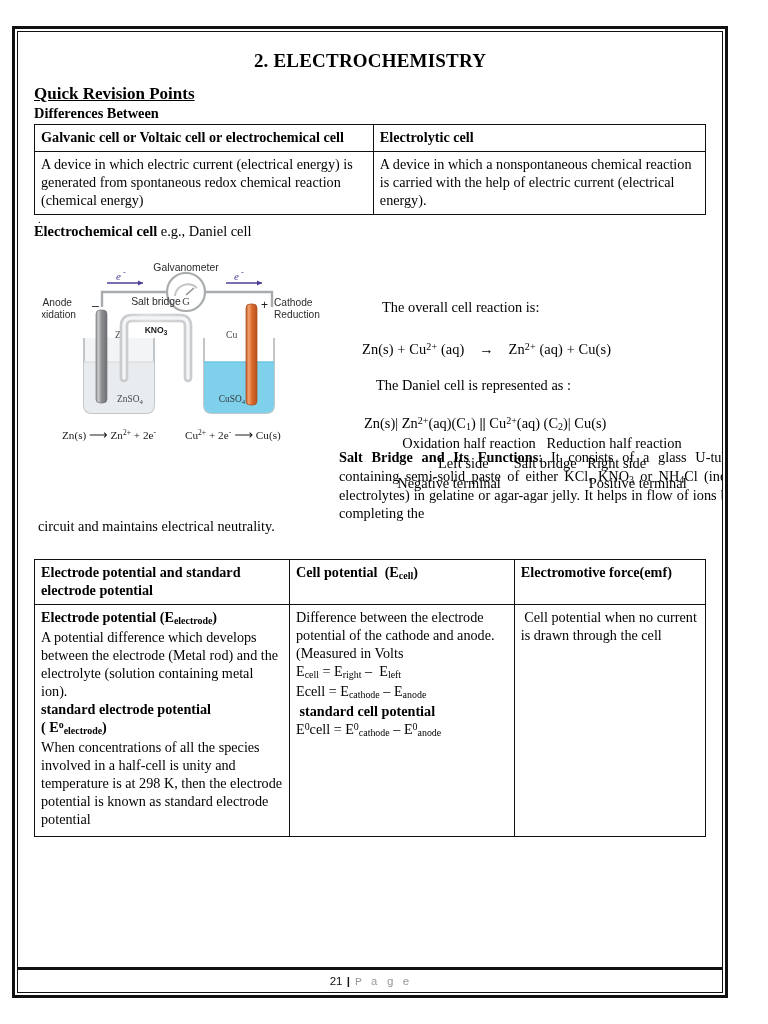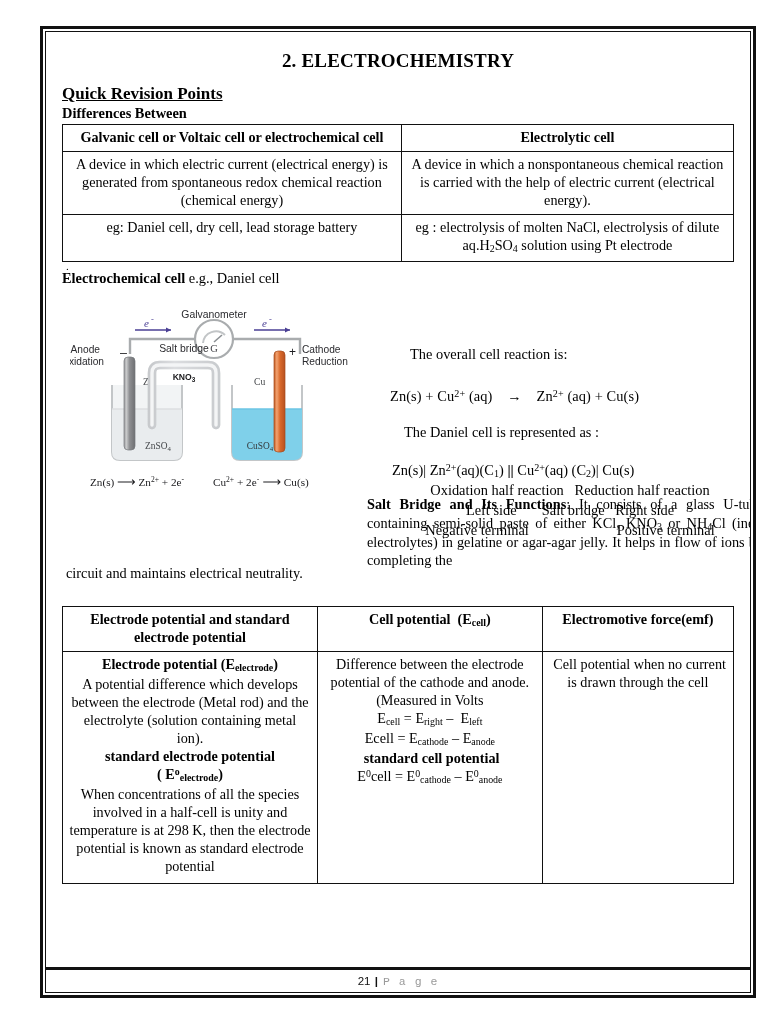--- a/index.html
+++ b/index.html
@@ -9,21 +9,21 @@
     width: 768px; height: 1024px;
     background: #ffffff;
     font-family: "Liberation Serif", "DejaVu Serif", serif;
     color: #000000;
     overflow: hidden;
   }
 
   
   .page {
     position: absolute;
-    left: 40px; top: 26px;
+    left: 12px; top: 26px;
     width: 716px; height: 972px;
     border: 3px solid #111;
     padding: 2px;
   }
   .page-inner {
     position: relative;
     width: 100%; height: 100%;
     border: 1px solid #111;
     padding: 10px 16px 0 16px;
     overflow: hidden;
@@ -54,21 +54,20 @@
     font-weight: bold;
     margin: 0 0 2px 0;
   }
   .dot-line { font-size: 11px; line-height: 8px; margin: 0; padding-left: 4px; }
 
   
   table.nb {
     width: 100%;
     border-collapse: collapse;
     table-layout: fixed;
-    text-align: center;
   }
   table.nb td {
     border: 1px solid #111;
     vertical-align: top;
     padding: 3px 6px 5px 6px;
     font-size: 14.2px;
     line-height: 1.27;
   }
   table.nb td.hd { font-weight: bold; }
   .tbl-wrap { margin: 1px 0 0 0; }
@@ -152,24 +151,20 @@
             <col style="width:49.5%">
           </colgroup>
     <tbody>
             <tr>
       <td class="hd">Galvanic cell or Voltaic cell or electrochemical cell</td>
       <td class="hd">Electrolytic cell</td>
     </tr>
     <tr>
       <td>A device in which electric current (electrical energy) is generated from spontaneous redox chemical reaction (chemical energy)</td>
       <td>A device in which a nonspontaneous chemical reaction is carried with the help of electric current (electrical energy).</td>
-    </tr>
-    <tr>
-      <td>eg: Daniel cell, dry cell, lead storage battery</td>
-      <td>eg : electrolysis of molten NaCl, electrolysis of dilute aq.H<sub>2</sub>SO<sub>4</sub> solution using Pt electrode</td>
     </tr>
   </tbody>
         </table>
   </div>
 
   <div class="dot-line">.</div>
 
   <div class="subhead"><b>Electrochemical cell</b><span style="font-weight:normal"> e.g., Daniel cell</span></div>
 
   <div class="midsec">

